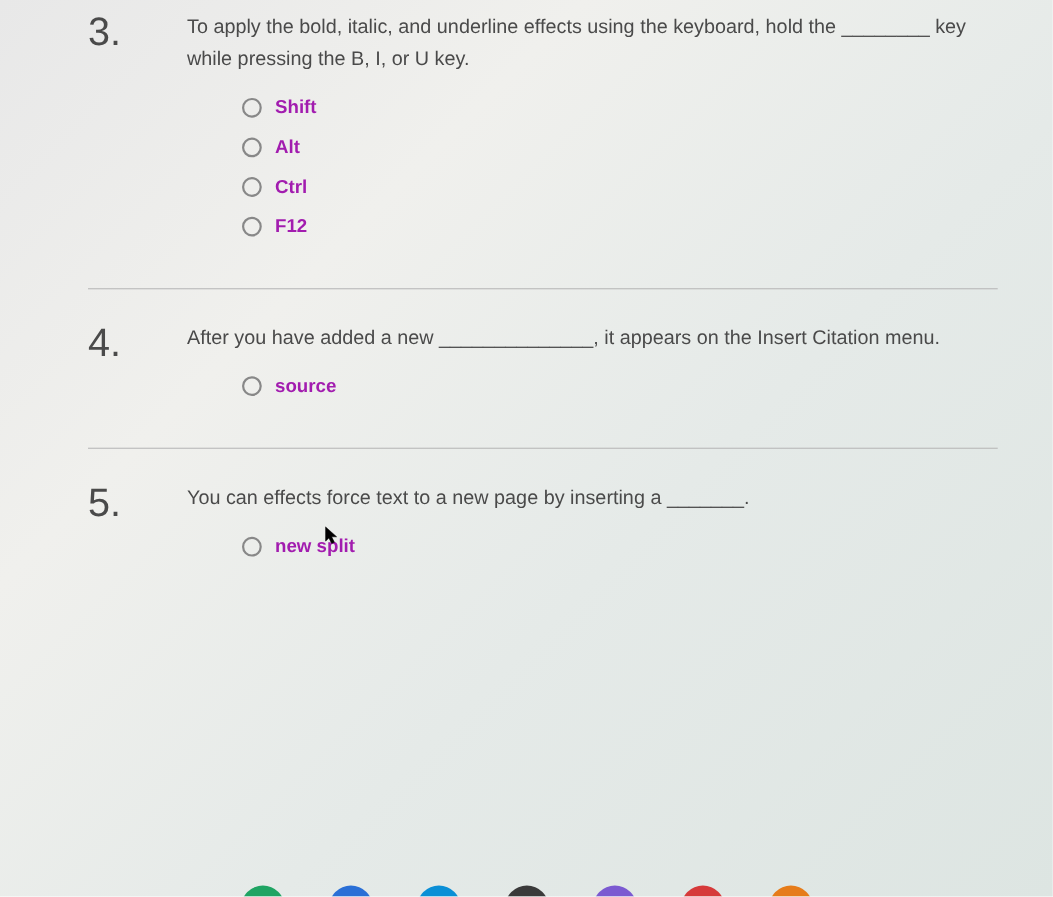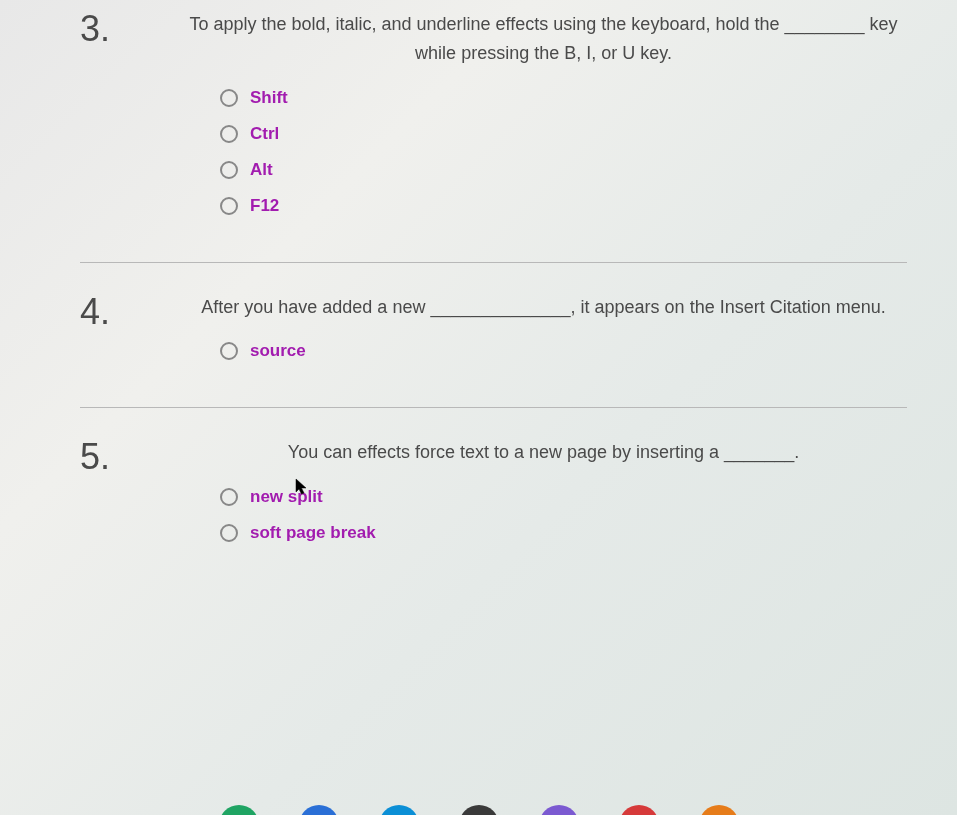--- a/index.html
+++ b/index.html
@@ -25,21 +25,20 @@
       font-size: 36px;
       color: #4a4a4a;
       font-weight: 400;
       width: 70px;
       flex-shrink: 0;
       margin-top: -2px;
     }
     .question-content {
       flex: 1;
       padding-left: 20px;
-      text-align: center;
     }
     .question-text {
       font-size: 18px;
       color: #4a4a4a;
       line-height: 1.6;
       margin-bottom: 20px;
       font-weight: 500;
     }
     .options {
       padding-left: 50px;
@@ -105,25 +104,25 @@
   <div class="question-number">3.</div>
   <div class="question-content">
     <div class="question-text">To apply the bold, italic, and underline effects using the keyboard, hold the ________ key while pressing the B, I, or U key.</div>
     <div class="options">
       <div class="option-row">
         <span class="radio-circle"></span>
         <span class="option-label">Shift</span>
       </div>
       <div class="option-row">
         <span class="radio-circle"></span>
-        <span class="option-label">Ctrl</span>
+        <span class="option-label">Alt</span>
       </div>
       <div class="option-row">
         <span class="radio-circle"></span>
-        <span class="option-label">Alt</span>
+        <span class="option-label">Ctrl</span>
       </div>
       <div class="option-row">
         <span class="radio-circle"></span>
         <span class="option-label">F12</span>
       </div>
     </div>
   </div>
 </div>
 
 <hr class="divider">
@@ -145,24 +144,20 @@
 
 <div class="question-block">
   <div class="question-number">5.</div>
   <div class="question-content">
     <div class="question-text">You can effects force text to a new page by inserting a _______.</div>
     <div class="options">
       <div class="option-row">
         <span class="radio-circle"></span>
         <span class="option-label">new split</span>
       </div>
-      <div class="option-row">
-        <span class="radio-circle"></span>
-        <span class="option-label">soft page break</span>
-      </div>
     </div>
   </div>
 </div>
 
 <div class="cursor">
   <svg width="14" height="18" viewBox="0 0 14 18">
     <path d="M 1 1 L 1 14 L 4 11 L 6.5 16 L 9 15 L 6.5 10 L 11 10 Z" fill="#000" stroke="#000" stroke-width="0.5"></path>
   </svg>
 </div>
 

